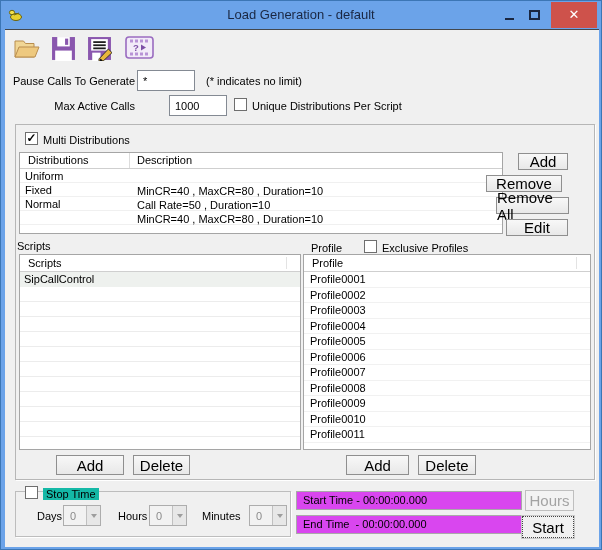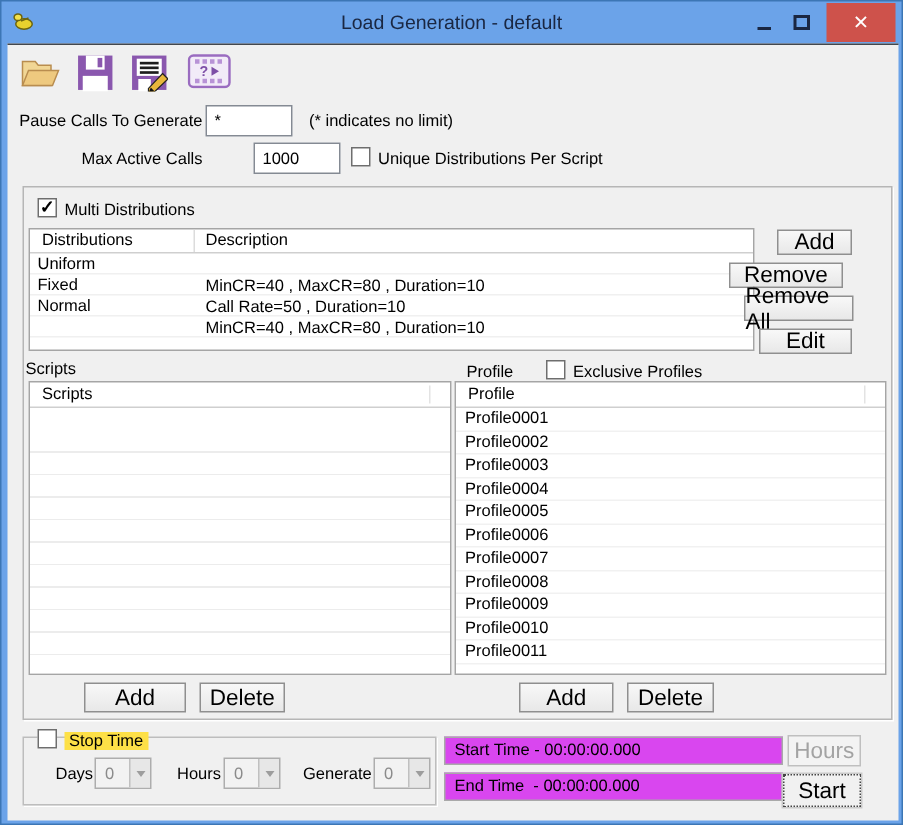--- a/index.html
+++ b/index.html
@@ -70,21 +70,21 @@
   .cb-excl   { left:359px; top:210px; }
   .l-excl    { left:377px; top:212px; }
   .b-sadd { left:51px;  top:425px; width:68px; height:20px; }
   .b-sdel { left:128px; top:425px; width:57px; height:20px; }
   .b-padd { left:341px; top:425px; width:63px; height:20px; }
   .b-pdel { left:413px; top:425px; width:58px; height:20px; }
   
   .stop-group { position:absolute; left:10px; top:461px; width:276px; height:46px;
     border:1px solid #bdbdbd; box-shadow:1px 1px 0 #ffffff; }
   .cb-stop { left:20px; top:456px; }
-  .l-stop  { left:38px; top:458px; background:#fde047; padding:0 3px;text-align:center; }
+  .l-stop  { left:38px; top:458px; background:#14b8a6; padding:0 3px;text-align:center; }
   .l-days    { left:32px;  top:480px; }
   .l-hours   { left:113px; top:480px; }
   .l-minutes { left:197px; top:480px; }
   .combo { position:absolute; width:38px; height:21px; border:1px solid #adadad; background:#f2f2f2; display:flex; }
   .c-days    { left:58px;  top:475px; }
   .c-hours   { left:144px; top:475px; }
   .c-minutes { left:244px; top:475px; }
   .combo-val { flex:1; font-size:11px; color:#8b8b8b; padding:4px 0 0 6px; }
   .combo-btn { width:14px; border-left:1px solid #c0c0c0; background:#e7e7e7;
     display:flex; align-items:center; justify-content:center; }
@@ -211,20 +211,21 @@
     </div>
 
     <div class="btn b-add1">Add</div>
     <div class="btn b-remove">Remove</div>
     <div class="btn b-removeall">Remove All</div>
     <div class="btn b-edit">Edit</div>
 
     <span class="lbl l-scripts">Scripts</span>
     <div class="list scripts-list">
       <div class="lhead">Scripts</div>
+      <div class="sitem">SipCallControl</div>
       <div class="stripes"></div>
     </div>
 
     <span class="lbl l-profile">Profile</span>
     <span class="cb cb-excl"></span>
     <span class="lbl l-excl">Exclusive Profiles</span>
     <div class="list profile-list">
       <div class="lhead">Profile</div>
       <div class="pitem">Profile0001</div>
       <div class="pitem">Profile0002</div>
@@ -255,21 +256,21 @@
           <span class="combo-arrow"></span>
         </span>
     </span>
     <span class="lbl l-hours">Hours</span>
     <span class="combo c-hours">
       <span class="combo-val">0</span>
       <span class="combo-btn">
           <span class="combo-arrow"></span>
         </span>
     </span>
-    <span class="lbl l-minutes">Generate</span>
+    <span class="lbl l-minutes">Minutes</span>
     <span class="combo c-minutes">
       <span class="combo-val">0</span>
       <span class="combo-btn">
           <span class="combo-arrow"></span>
         </span>
     </span>
 
     <div class="timebox time-start">Start Time - 00:00:00.000</div>
     <div class="timebox time-end">End Time  - 00:00:00.000</div>
 

